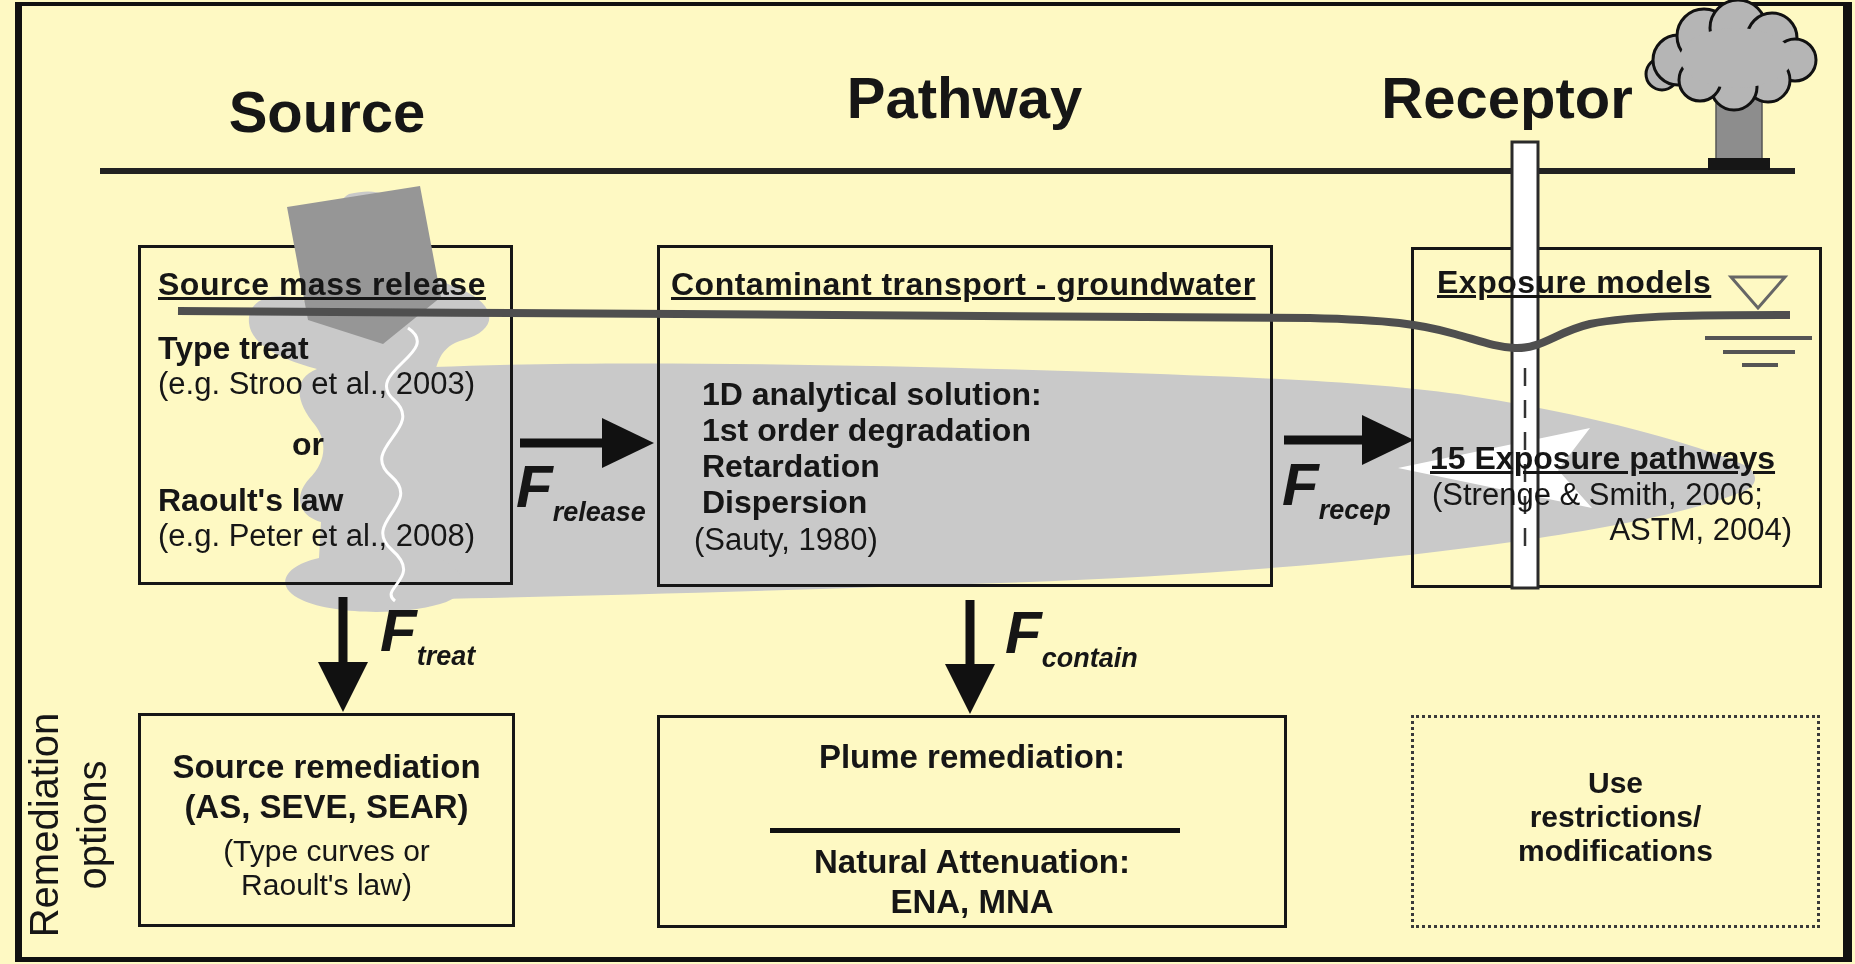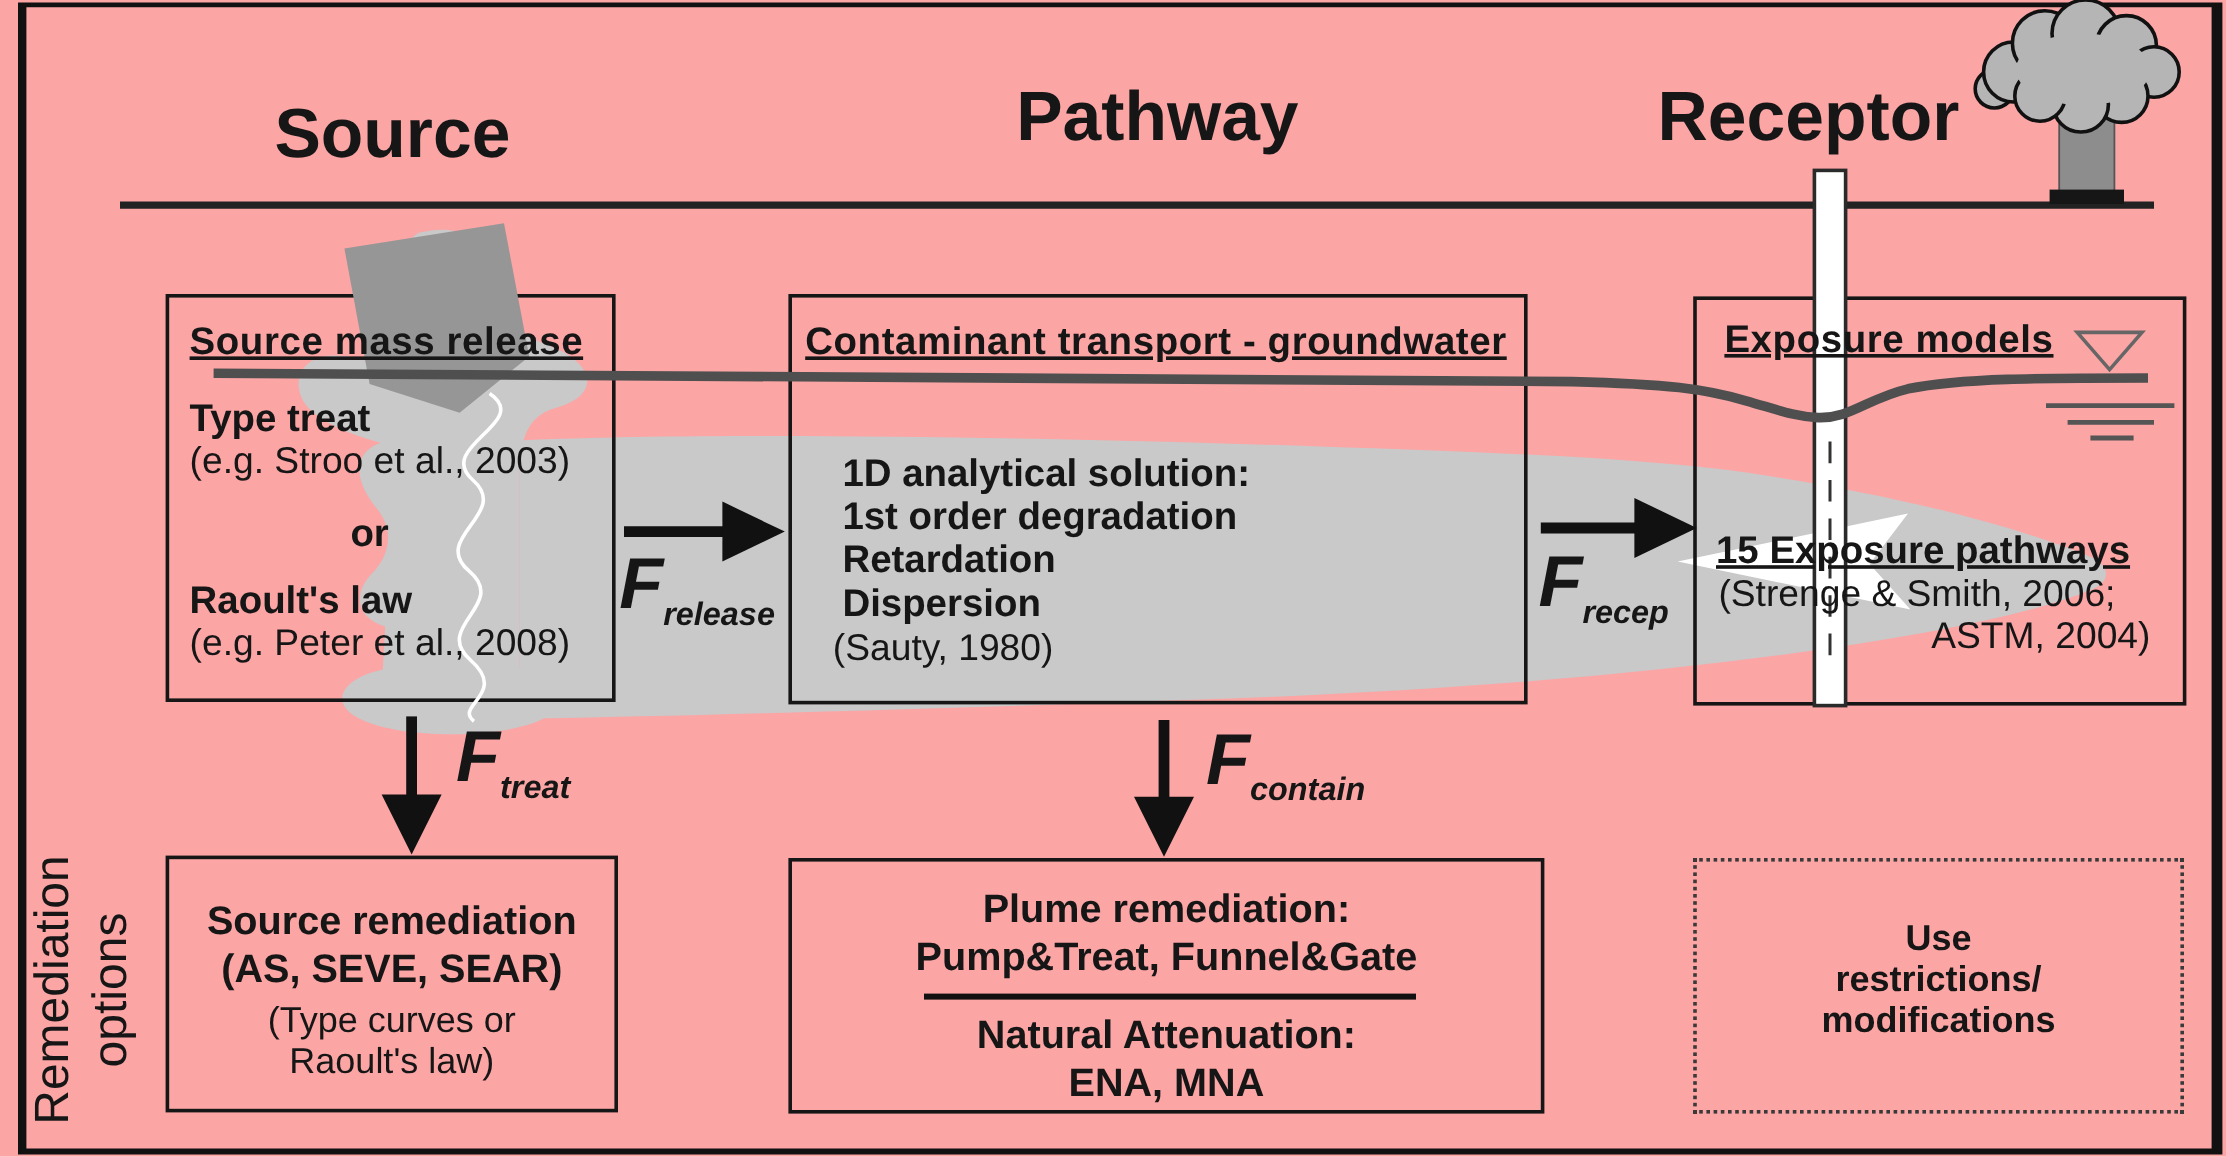--- a/index.html
+++ b/index.html
@@ -1,16 +1,16 @@
 <!DOCTYPE html>
 <html><head>
 <meta charset="utf-8">
 <style>
   html,body{margin:0;padding:0;background:#ffffff;}
-  #stage{position:relative;width:1855px;height:964px;background:#fca5a5;overflow:hidden;
+  #stage{position:relative;width:1855px;height:964px;background:#fef9c3;overflow:hidden;
          font-family:"Liberation Sans","DejaVu Sans",sans-serif;color:#161616;}
   .frame{position:absolute;left:15px;top:2px;right:3px;bottom:2px;
          border-style:solid;border-color:#111;border-width:4px 9px 5px 7px;z-index:0;}
   svg.layer{position:absolute;left:0;top:0;z-index:1;}
   svg.layer.top{z-index:3;}
   .box{position:absolute;border:3px solid #161616;background:transparent;z-index:2;box-sizing:border-box;}
   .box.dotted{border:3px dotted #3a3a3a;}
   .t{position:absolute;z-index:4;white-space:nowrap;color:#161616;}
   .title{font-size:58px;font-weight:bold;text-align:center;}
   .h{font-size:32px;font-weight:bold;letter-spacing:0.5px;text-decoration:underline;}
@@ -148,21 +148,20 @@
 
   <div class="t cstack" style="left:138px;top:748px;width:377px;">
     <div class="body-b" style="font-size:33px;">Source remediation</div>
     <div class="body-b" style="font-size:33px;margin-top:2px;">(AS, SEVE, SEAR)</div>
     <div class="small" style="margin-top:8px;">(Type curves or</div>
     <div class="small">Raoult's law)</div>
   </div>
 
   <div class="t cstack" style="left:657px;top:738px;width:630px;">
     <div class="body-b" style="font-size:33px;">Plume remediation:</div>
-    <div class="body-b" style="font-size:33px;margin-top:2px;">Pump&amp;Treat, Funnel&amp;Gate</div>
   </div>
   <div class="divider"></div>
   <div class="t cstack" style="left:657px;top:843px;width:630px;">
     <div class="body-b" style="font-size:33px;">Natural Attenuation:</div>
     <div class="body-b" style="font-size:33px;margin-top:2px;">ENA, MNA</div>
   </div>
 
   <div class="t cstack" style="left:1411px;top:766px;width:409px;">
     <div class="body-b" style="font-size:30px;line-height:34px;">Use</div>
     <div class="body-b" style="font-size:30px;line-height:34px;">restrictions/</div>

